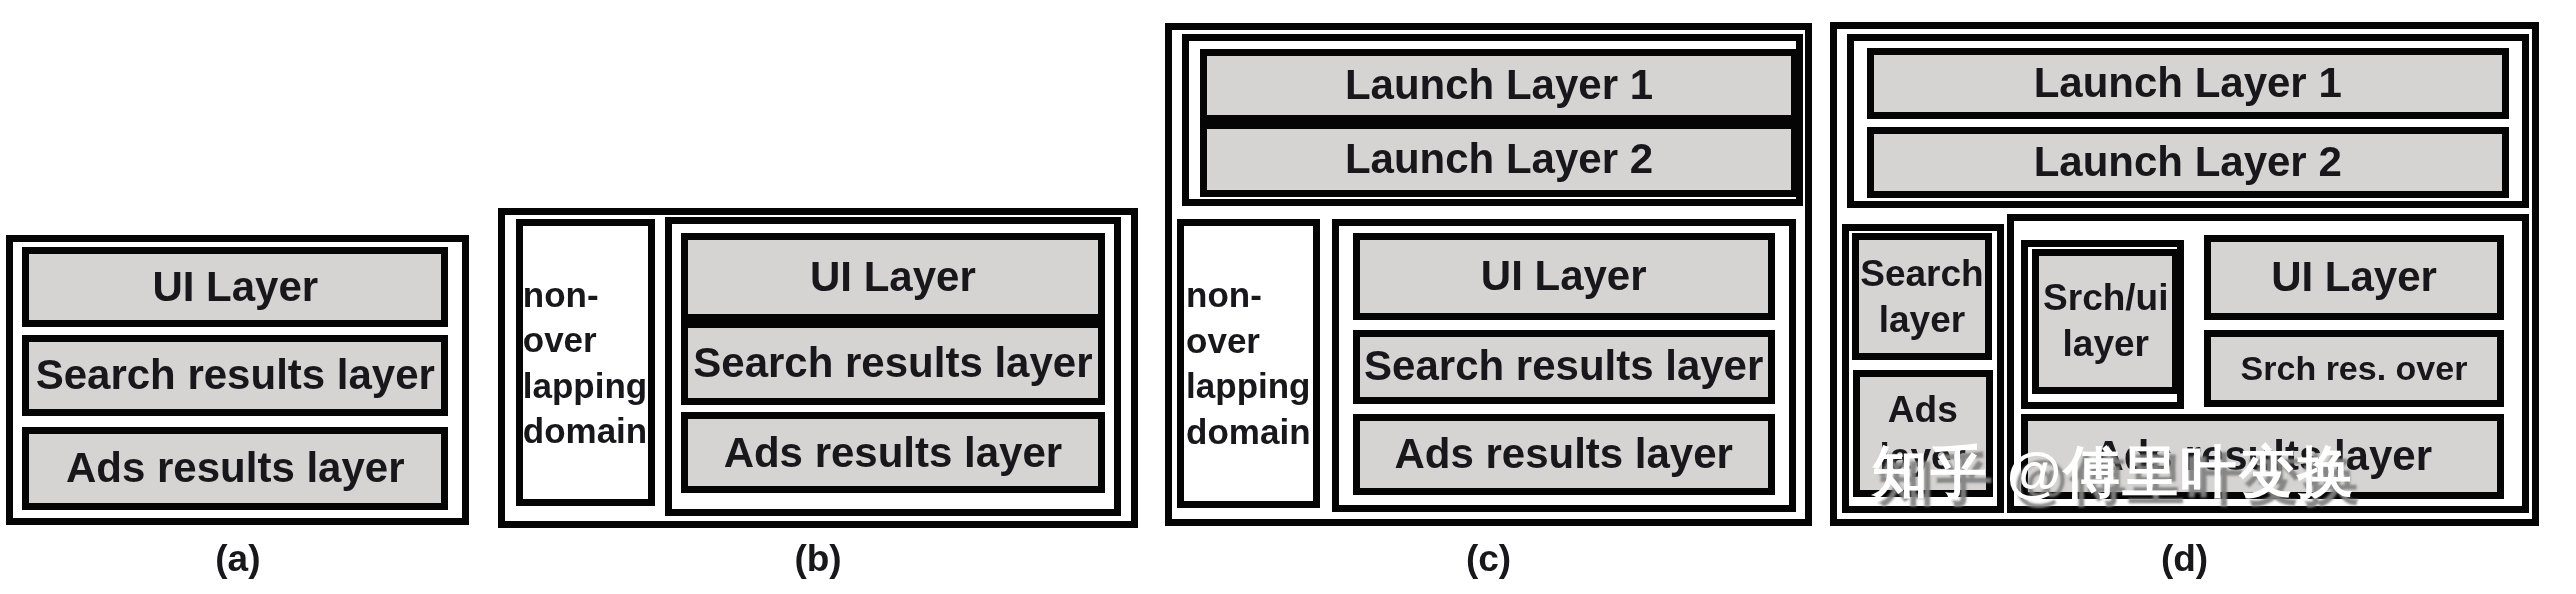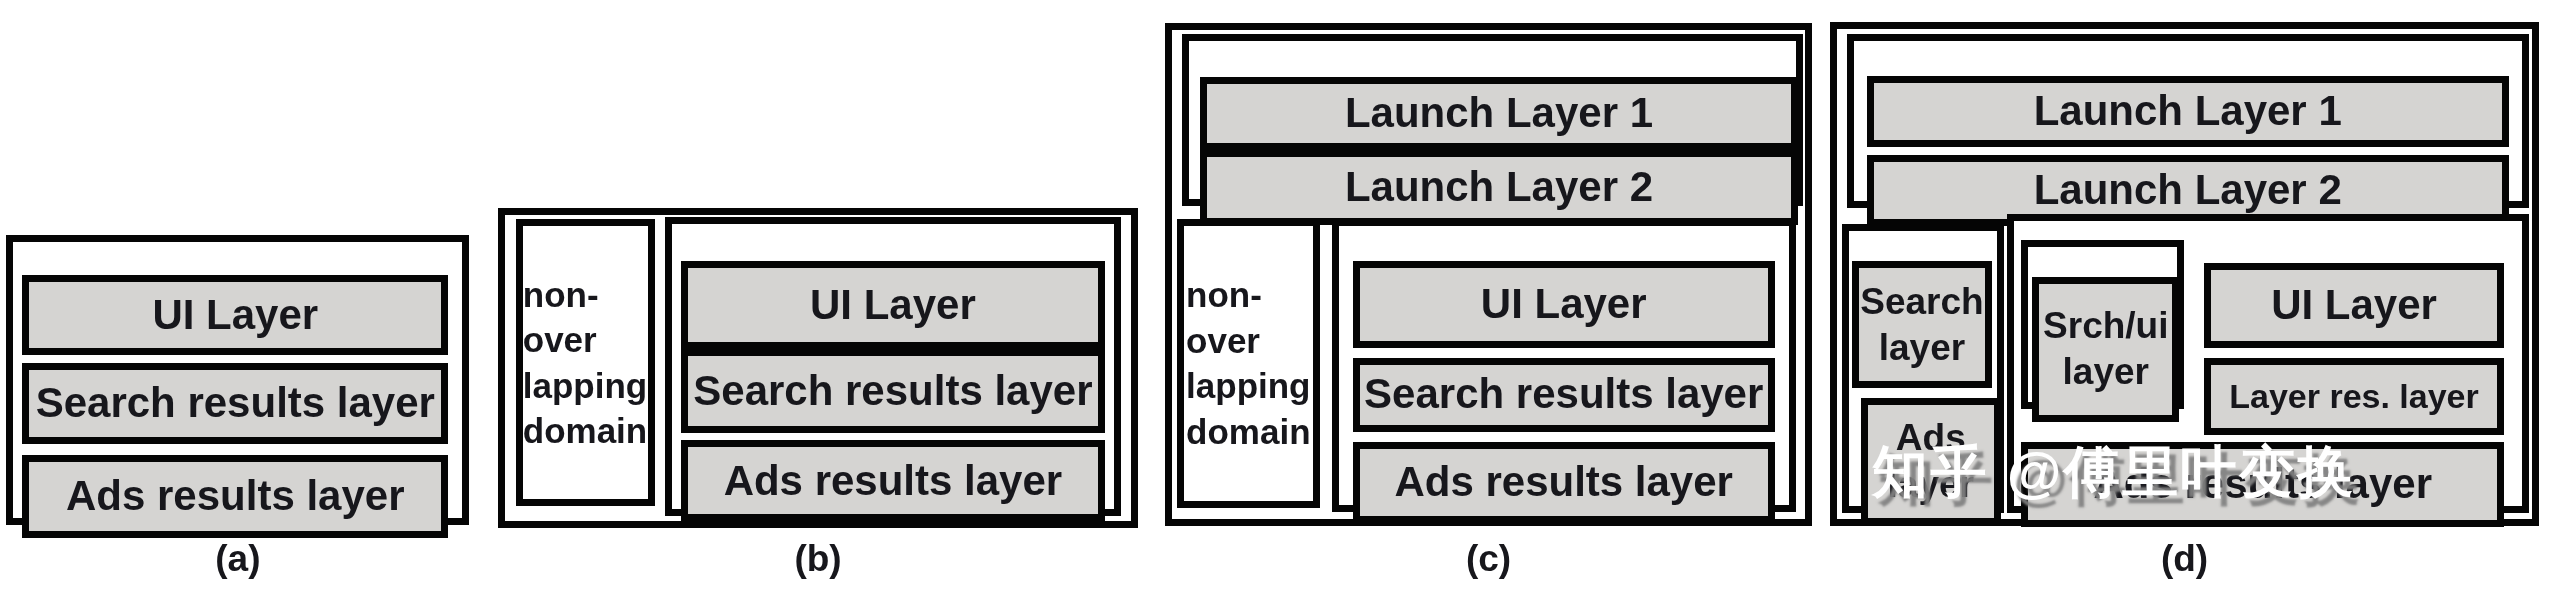--- a/index.html
+++ b/index.html
@@ -12,21 +12,21 @@
   html,body{margin:0;padding:0;background:var(--bg);}
   #stage{
     position:relative;width:2576px;height:594px;background:var(--bg);
     font-family:"Liberation Sans","DejaVu Sans",sans-serif;color:var(--ink);
     overflow:hidden;
   }
   .outer,.sub{position:absolute;border:7.3px solid var(--border);background:var(--bg);box-sizing:border-box;}
   .gbox{
     position:absolute;border:7.3px solid var(--border);background:var(--fill);box-sizing:border-box;
     display:flex;align-items:center;justify-content:center;text-align:center;
-    font-weight:bold;font-size:42px;line-height:1.25;color:var(--ink);margin-top:28px;
+    font-weight:bold;font-size:42px;line-height:1.25;color:var(--ink);
   }
   .wbox{
     position:absolute;border:7.3px solid var(--border);background:var(--bg);box-sizing:border-box;
     display:flex;align-items:center;justify-content:center;
     font-weight:bold;font-size:35px;line-height:1.3;color:var(--ink);
   }
   .two{font-size:37px;}
   .sm{font-size:34px;}
   .line{display:block;}
   .plabel{
@@ -67,21 +67,21 @@
   #pc-ads{left:13.7px;top:188px;width:422px;height:81px;}
   #lc{left:1165px;width:647px;}
 
   
   #pd{left:1830px;top:22px;width:709px;height:504px;}
   #pd-launch{left:9.7px;top:4.8px;width:682px;height:174px;}
   #pd-ll1{left:13px;top:7.3px;width:642px;height:71px;}
   #pd-ll2{left:13px;top:86px;width:642px;height:71px;}
   #pd-leftcol{left:4.8px;top:195px;width:162px;height:289px;}
   #pd-searchlayer{left:3.2px;top:2.4px;width:140px;height:127px;}
-  #pd-adslayer{left:12px;top:139px;width:140px;height:127px;}
+  #pd-adslayer{left:4px;top:139px;width:140px;height:127px;}
   #pd-right{left:170px;top:185px;width:522px;height:299px;}
   #pd-mid{left:7.3px;top:18.5px;width:163px;height:169px;}
   #pd-srchui{left:4px;top:2.4px;width:147px;height:145px;}
   #pd-ui{left:190px;top:13.7px;width:300px;height:85px;}
   #pd-srchres{left:190px;top:109px;width:300px;height:77px;}
   #pd-adsres{left:7.3px;top:193px;width:483px;height:85px;}
   #ld{left:1830px;width:709px;}
 </style>
 </head>
 <body>
@@ -184,21 +184,21 @@
           <span>
             <span class="line">Srch/ui</span>
             <span class="line">layer</span>
           </span>
         </div>
       </div>
       <div class="gbox" id="pd-ui">
         <span>UI Layer</span>
       </div>
       <div class="gbox sm" id="pd-srchres">
-        <span>Layer res. layer</span>
+        <span>Srch res. over</span>
       </div>
       <div class="gbox" id="pd-adsres">
         <span>Ads results layer</span>
       </div>
     </div>
   </div>
   <div class="plabel" id="ld">(d)</div>
 
   <div class="watermark">知乎 @傅里叶变换</div>
 

